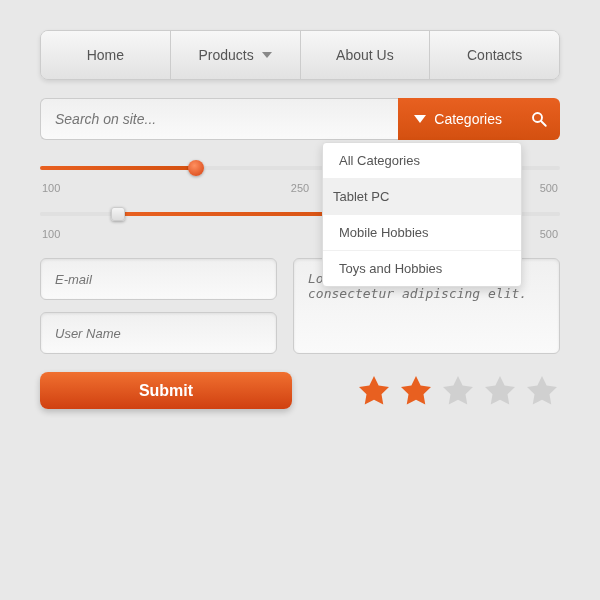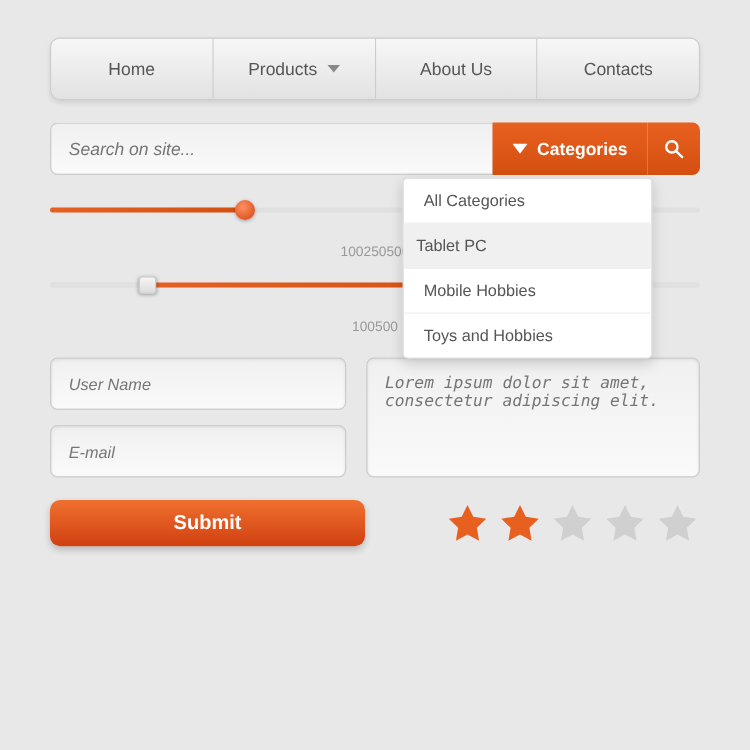--- a/index.html
+++ b/index.html
@@ -84,21 +84,21 @@
       background: linear-gradient(to bottom, #f0f0f0, #fafafa);
       outline: none;
     }
 
     .categories-btn {
       background: linear-gradient(to bottom, #e86020, #d45010);
       color: white;
       border: none;
       padding: 0 16px;
       font-size: 14px;
-      font-weight: bold;
+      font-weight: normal;
       cursor: pointer;
       display: flex;
       align-items: center;
       gap: 8px;
       white-space: nowrap;
     }
 
     .cat-arrow {
       display: inline-block;
       width: 0;
@@ -194,25 +194,24 @@
       transform: translate(-50%, -50%);
       width: 16px;
       height: 16px;
       background: radial-gradient(circle at 40% 35%, #ff9060, #d44010);
       border-radius: 50%;
       box-shadow: 0 1px 3px rgba(0,0,0,0.3);
     }
 
     .slider-labels {
       display: flex;
-      justify-content: center;
+      justify-content: space-between;
       font-size: 11px;
       color: #999;
       padding: 0 2px;
-      margin-top: 14px;
     }
 
     
     .slider-fill-2a {
       position: absolute;
       left: 0;
       width: 15%;
       height: 4px;
       background: #e0e0e0;
       border-radius: 2px;
@@ -420,22 +419,22 @@
       </div>
       <div class="slider-labels">
         <span>100</span>
         <span>500</span>
       </div>
     </div>
   </div>
 
   <div class="form-textarea-row">
     <div class="form-fields">
+      <input class="text-input" type="email" placeholder="E-mail" style="">
       <input class="text-input" type="text" placeholder="User Name" style="">
-      <input class="text-input" type="email" placeholder="E-mail" style="">
     </div>
     <textarea class="textarea-field" placeholder="Lorem ipsum dolor sit amet, consectetur adipiscing elit." style=""></textarea>
   </div>
 
   <div class="submit-stars-row">
     <button class="submit-btn">
       <span>Submit</span>
     </button>
 
     <div class="stars-container">

